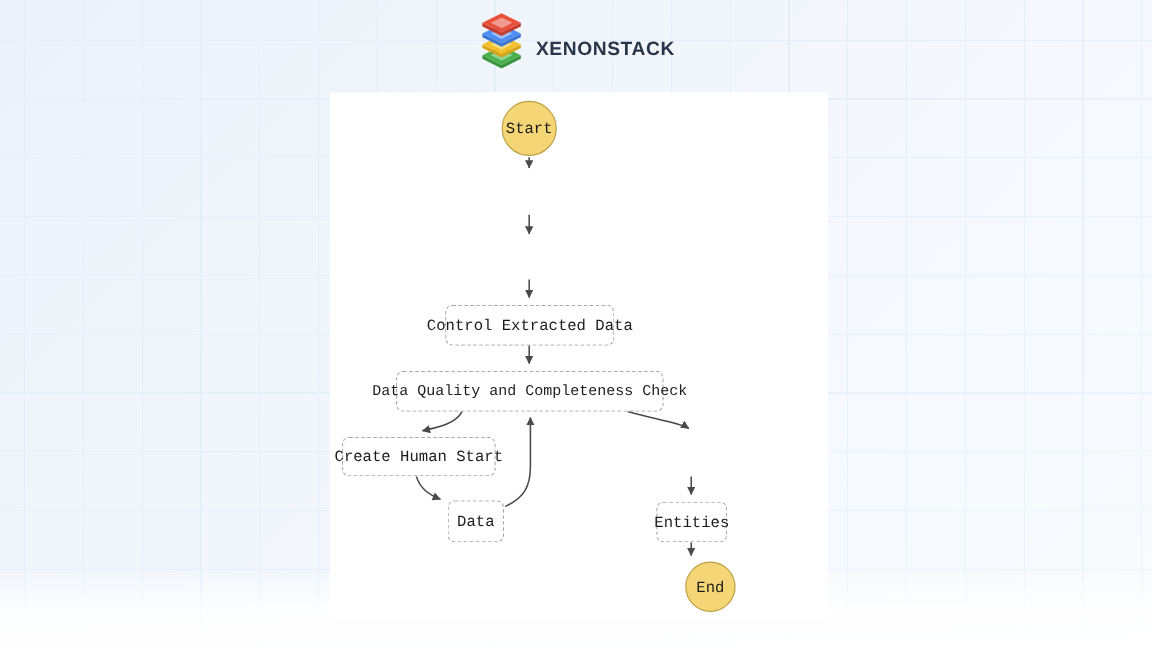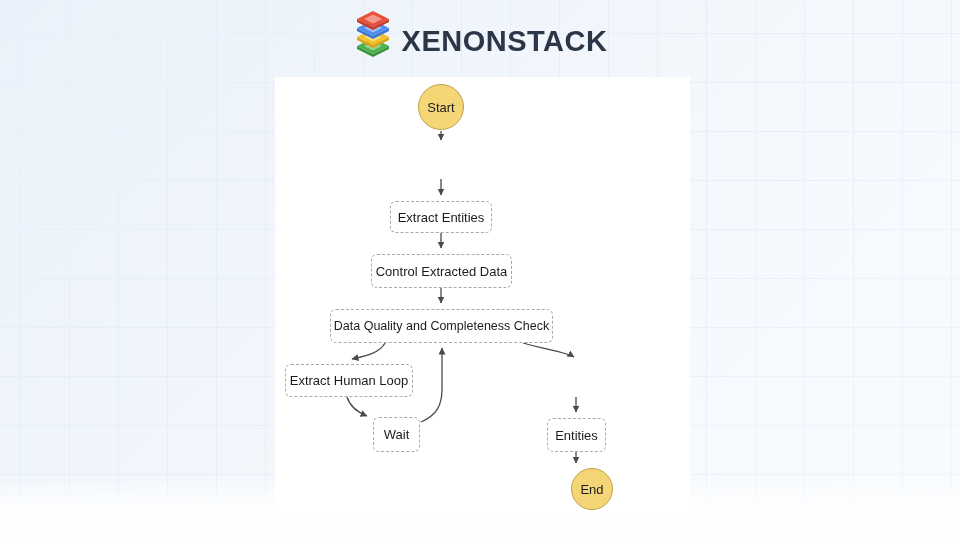--- a/index.html
+++ b/index.html
@@ -15,34 +15,34 @@
       repeating-linear-gradient(to bottom, transparent 0 33px, #d9e6f7 33px 34px, transparent 34px 49px);
   }
 
   
   .logo-bar {
     position:absolute; top:10px; left:0; width:100%;
     display:flex; align-items:center; justify-content:center; gap:9px;
   }
   .logo-icon { width:40px; height:47px; display:block; }
   .logo-text {
-    font-size:29px; font-weight:700; letter-spacing:0.5px;
+    font-size:16px; font-weight:700; letter-spacing:0.5px;
     color:#2b3648; line-height:1;margin-top:16px;
   }
 
   
   .panel {
     position:absolute; left:275px; top:77px; width:415px; height:438px;
     background:#ffffff;
   }
   .arrow-layer { position:absolute; left:0; top:0; width:415px; height:438px; pointer-events:none; }
 
   .node {
     position:absolute; display:flex; align-items:center; justify-content:center;
-    font-family:Liberation Sans, sans-serif; font-size:13px; color:#1c1c1c;
+    font-family:Liberation Mono, monospace; font-size:13px; color:#1c1c1c;
     background:#ffffff; white-space:nowrap;
   }
   .node.process { border:1px dashed #a9a9a9; border-radius:6px; }
   .node.terminal {
     border:1px solid #bfa045; border-radius:50%;
     background:#f5d677;
   }
 
   #n-start   { left:143px; top:7px;   width:46px;  height:46px; }
   #n-process { left:122px; top:69px;  width:89px;  height:33px; }
@@ -104,21 +104,20 @@
       <path d="M110 266 C 105 276, 90 279, 77 282" marker-end="url(#ah)"></path>
       <path d="M248 266 C 268 272, 291 275, 299 280" marker-end="url(#ah)"></path>
       <path d="M146 345 C 162 338, 167 328, 167 312 V 271" marker-end="url(#ah)"></path>
       <path d="M72 320 C 75 330, 82 335, 92 339" marker-end="url(#ah)"></path>
       <path d="M301 320 V 335" marker-end="url(#ah)"></path>
       <path d="M301 375 V 386" marker-end="url(#ah)"></path>
     </g>
   </svg>
 
   <div class="node terminal" id="n-start">Start</div>
-  <div class="node process" id="n-extract">Extract Entities</div>
   <div class="node process" id="n-dq">Data Quality and Completeness Check</div>
   <div class="node process" id="n-control">Control Extracted Data</div>
-  <div class="node process" id="n-chl">Extract Human Loop</div>
-  <div class="node process" id="n-wait">Wait</div>
+  <div class="node process" id="n-chl">Create Human Start</div>
+  <div class="node process" id="n-wait">Data</div>
   <div class="node process" id="n-success">Entities</div>
   <div class="node terminal" id="n-end">End</div>
 
 </div>
 
 </body></html>

